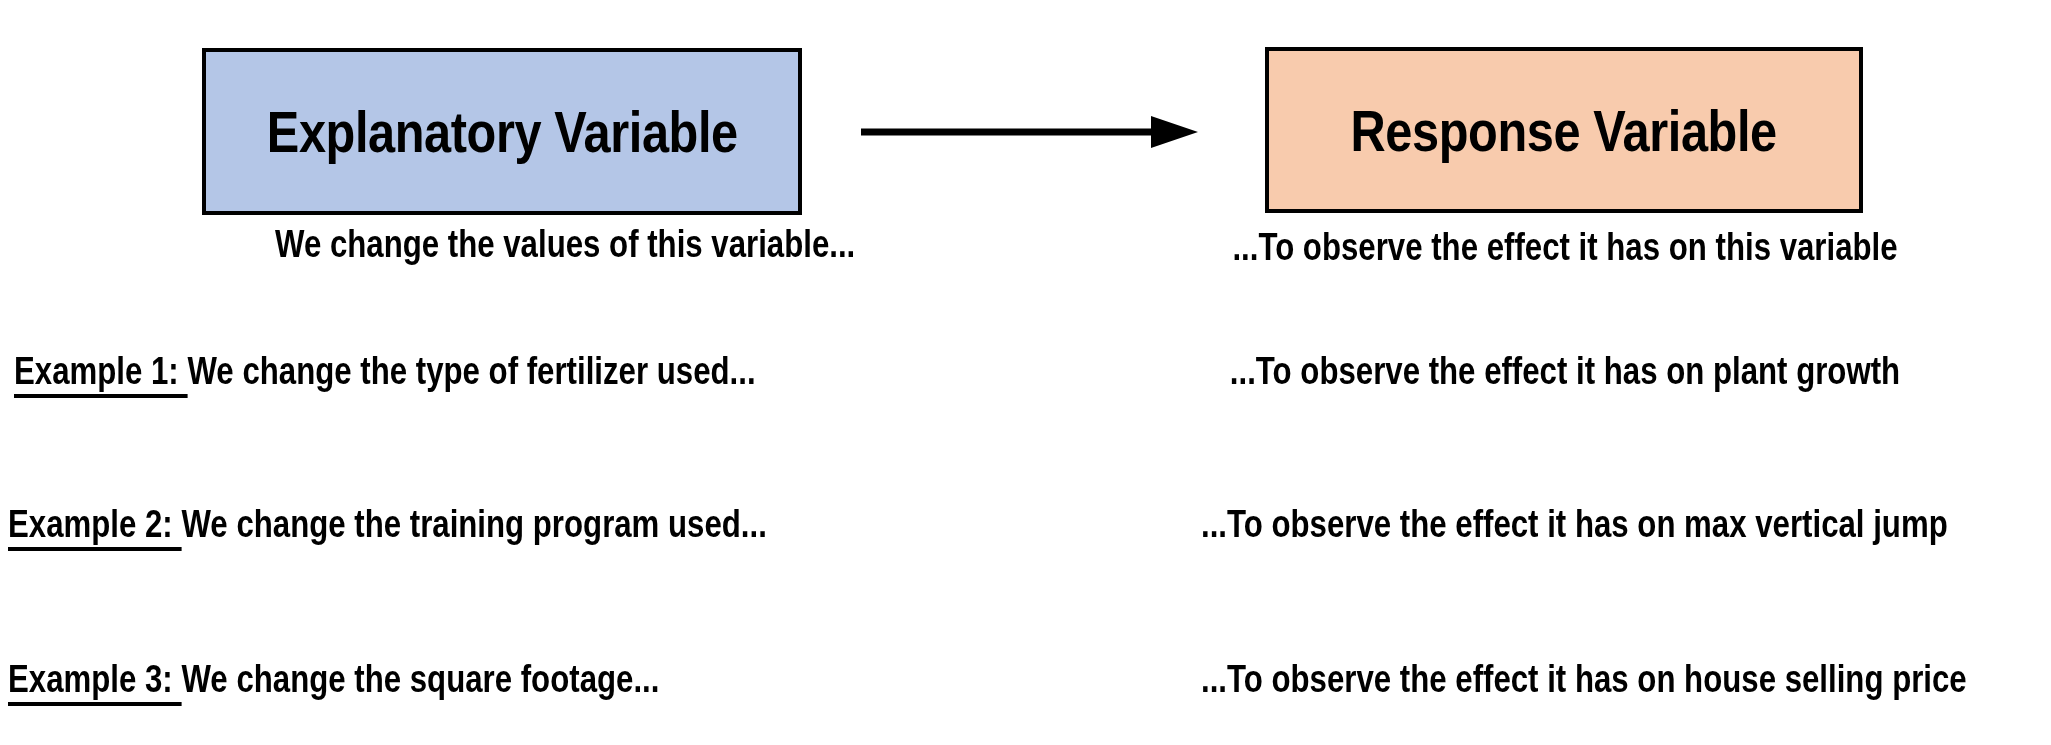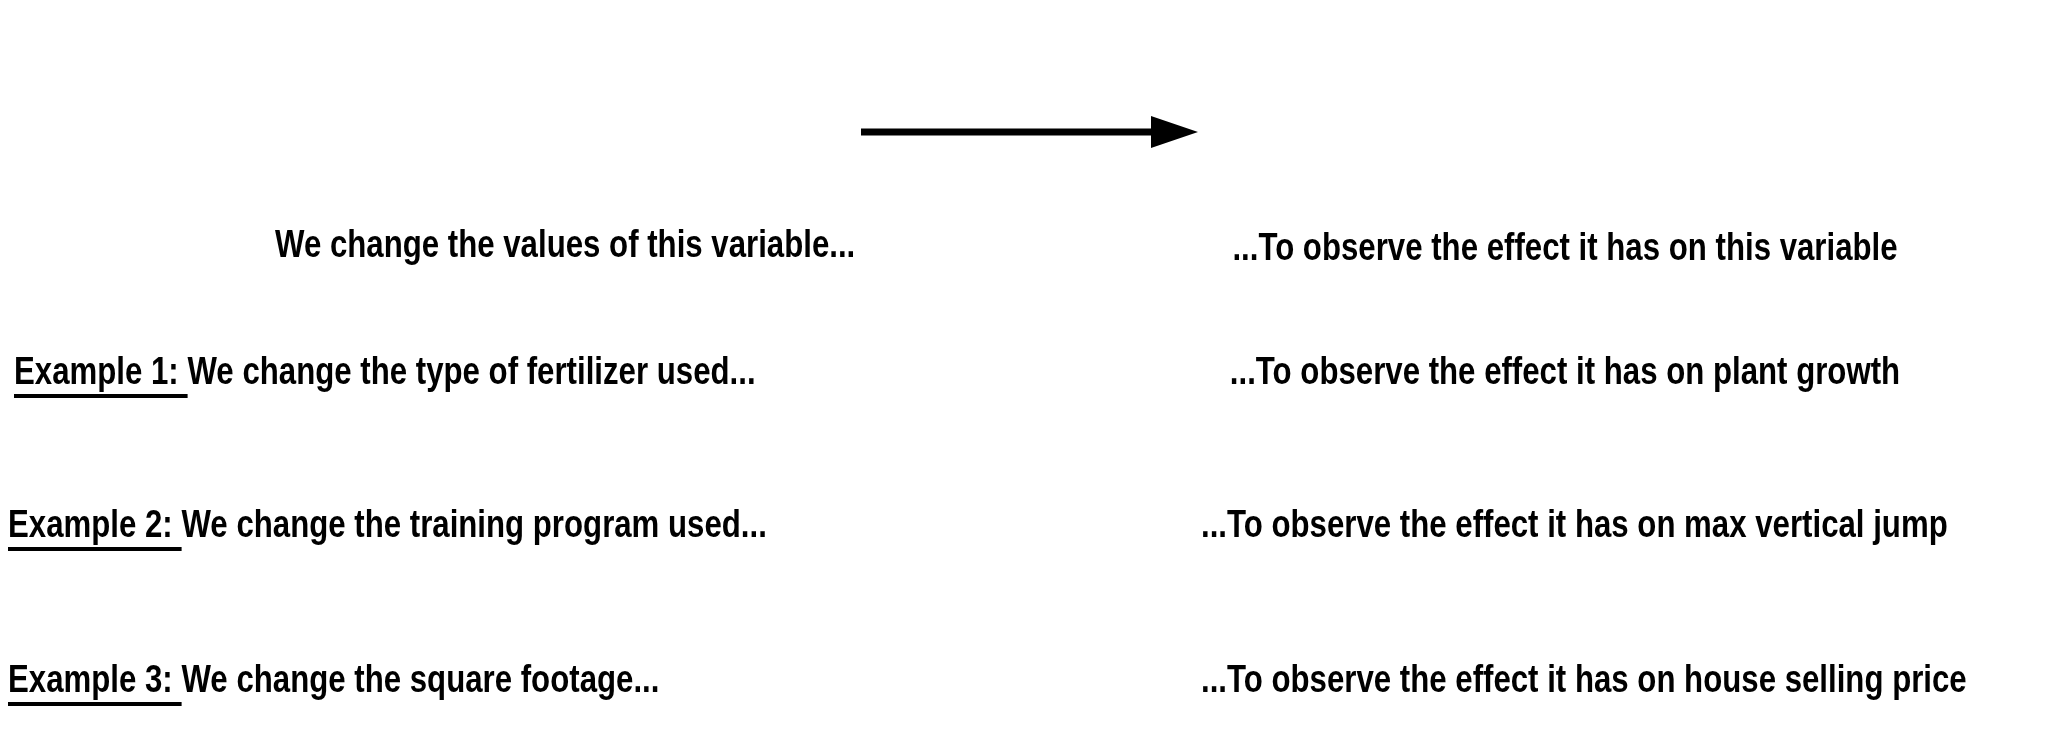--- a/index.html
+++ b/index.html
@@ -52,26 +52,32 @@
     padding-bottom: 2px;
     padding-right: 0.28em;
   }
   #arrow-svg { position: absolute; left: 855px; top: 108px; }
 </style>
 </head>
 <body>
 
 <div id="stage">
 
+  <div class="varbox" id="explanatory-box">
+    <span class="title">Explanatory Variable</span>
+  </div>
 
   <svg id="arrow-svg" width="350" height="48" viewBox="0 0 350 48">
     <line x1="6" y1="24" x2="300" y2="24" stroke="#000000" stroke-width="7"></line>
     <polygon points="296,8 343,24 296,40" fill="#000000"></polygon>
   </svg>
 
+  <div class="varbox" id="response-box">
+    <span class="title">Response Variable</span>
+  </div>
 
   <div class="txtrow centered" id="caption-left">We change the values of this variable...</div>
   <div class="txtrow centered" id="caption-right">...To observe the effect it has on this variable</div>
 
   <div class="txtrow left-align" id="example-row-1-left"><span class="u-label">Example 1:</span><span>We change the type of fertilizer used...</span></div>
   <div class="txtrow centered" id="example-row-1-right">...To observe the effect it has on plant growth</div>
 
   <div class="txtrow left-align" id="example-row-2-left"><span class="u-label">Example 2:</span><span>We change the training program used...</span></div>
   <div class="txtrow centered" id="example-row-2-right">...To observe the effect it has on max vertical jump</div>
 

